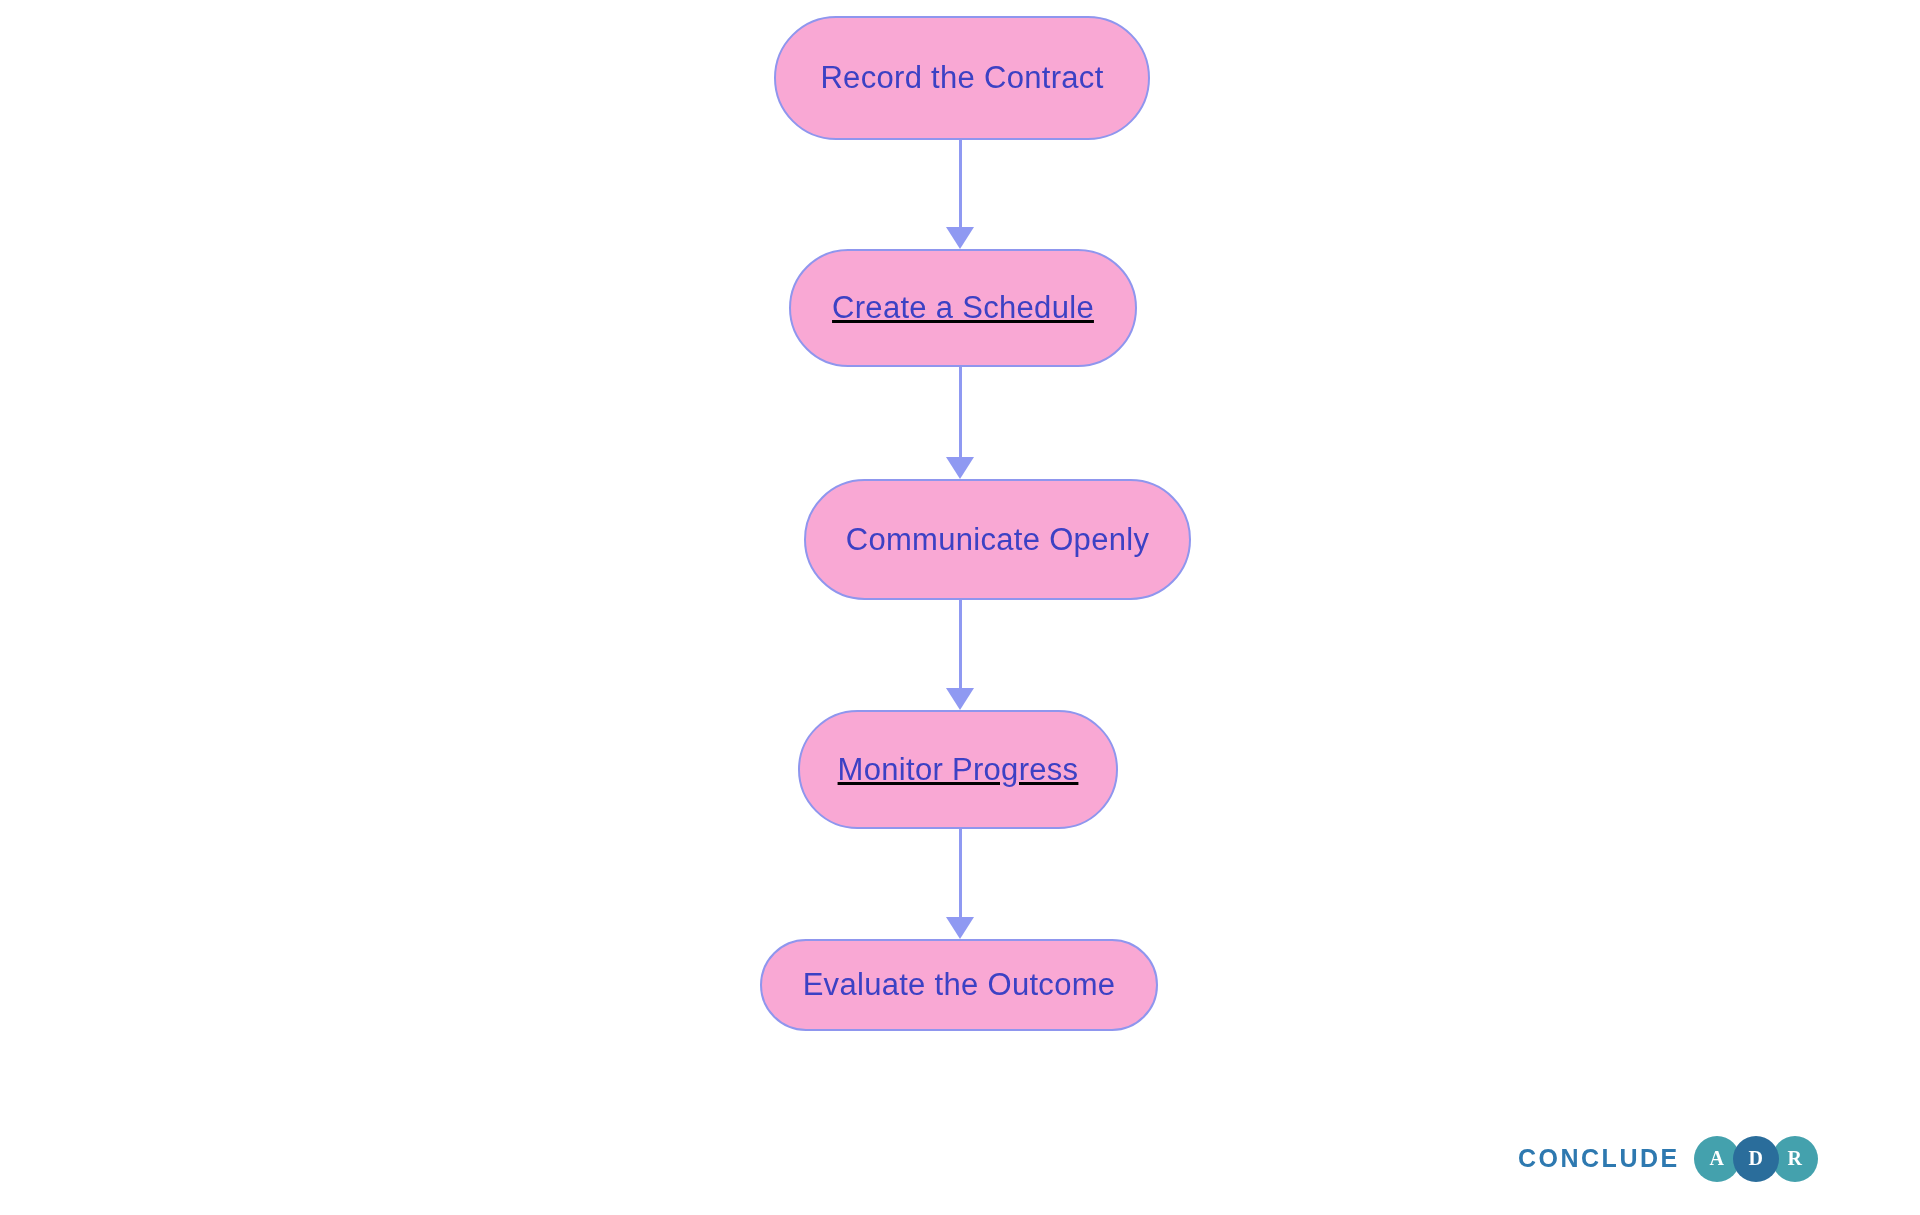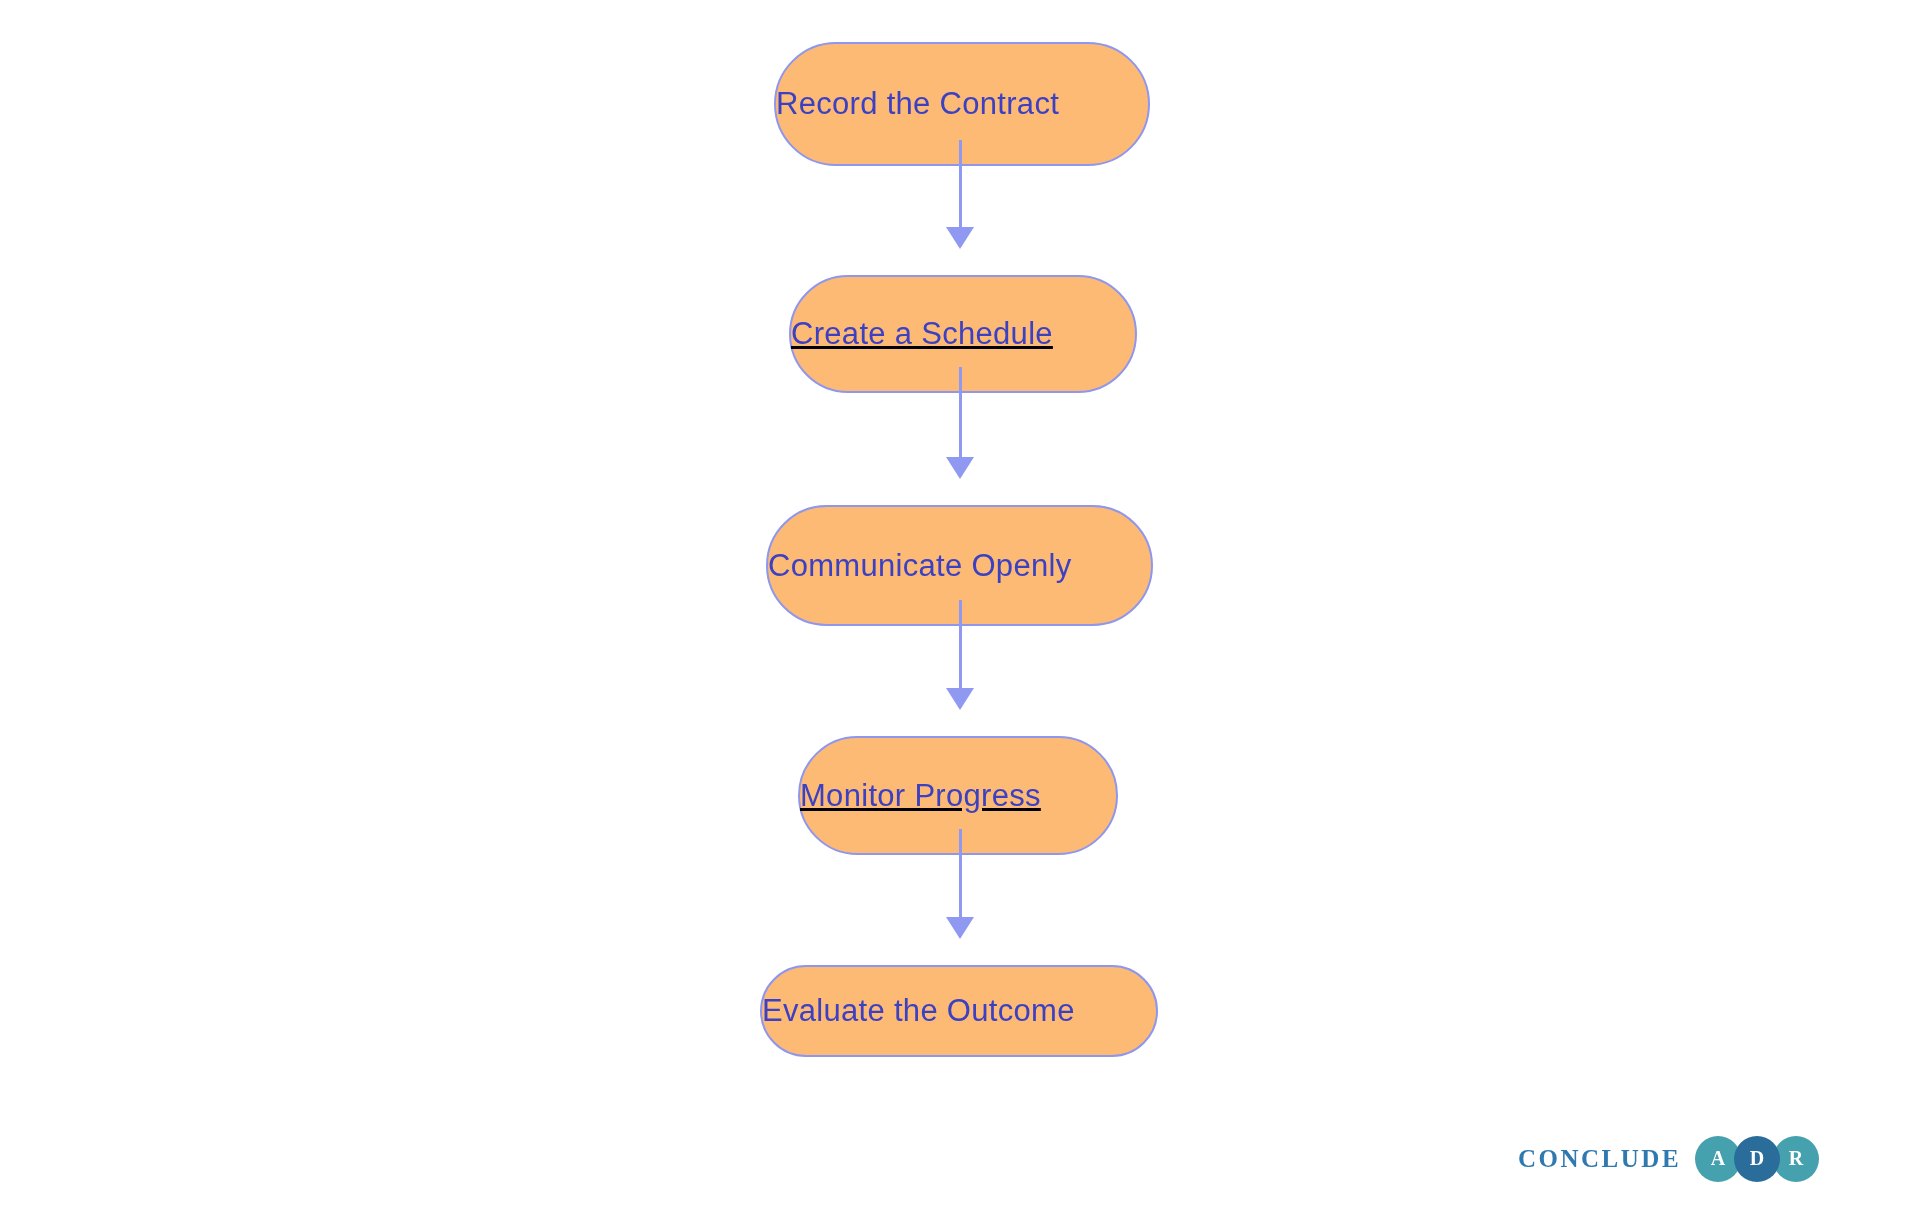--- a/index.html
+++ b/index.html
@@ -12,37 +12,37 @@
     position: relative;
     width: 1920px;
     height: 1215px;
     background: #ffffff;
     overflow: hidden;
   }
 
   
   .node {
     position: absolute;
-    background: #fdba74;
+    background: #f9a8d4;
     border: 2px solid #8f96ee;
     border-radius: 62px;
     display: flex;
     align-items: center;
+    justify-content: center;
     box-sizing: border-box;
-    margin-top: 26px;
   }
   .node span {
     color: #3c41c4;
     font-size: 31px;
     letter-spacing: 0.3px;
     white-space: nowrap;
   }
   .n1 { left: 774px;  top: 16px;  width: 376px; height: 124px; }
   .n2 { left: 789px;  top: 249px; width: 348px; height: 118px; text-decoration: underline; }
-  .n3 { left: 766px;  top: 479px; width: 387px; height: 121px; }
+  .n3 { left: 804px;  top: 479px; width: 387px; height: 121px; }
   .n4 { left: 798px;  top: 710px; width: 320px; height: 119px; text-decoration: underline; }
   .n5 { left: 760px;  top: 939px; width: 398px; height: 92px; }
 
   
   .arrow {
     position: absolute;
     left: 946px;
     width: 28px;
     display: flex;
     flex-direction: column;
@@ -68,21 +68,21 @@
   
   .logo {
     position: absolute;
     left: 1518px;
     top: 1135px;
     height: 47px;
     display: flex;
     align-items: center;
   }
   .wordmark {
-    font-family: Liberation Serif, serif;
+    font-family: Liberation Sans, sans-serif;
     font-weight: bold;
     font-size: 25px;
     letter-spacing: 2.5px;
     color: #2e79b0;
   }
   .badges {
     display: flex;
     align-items: center;
     margin-left: 14px;
   }

